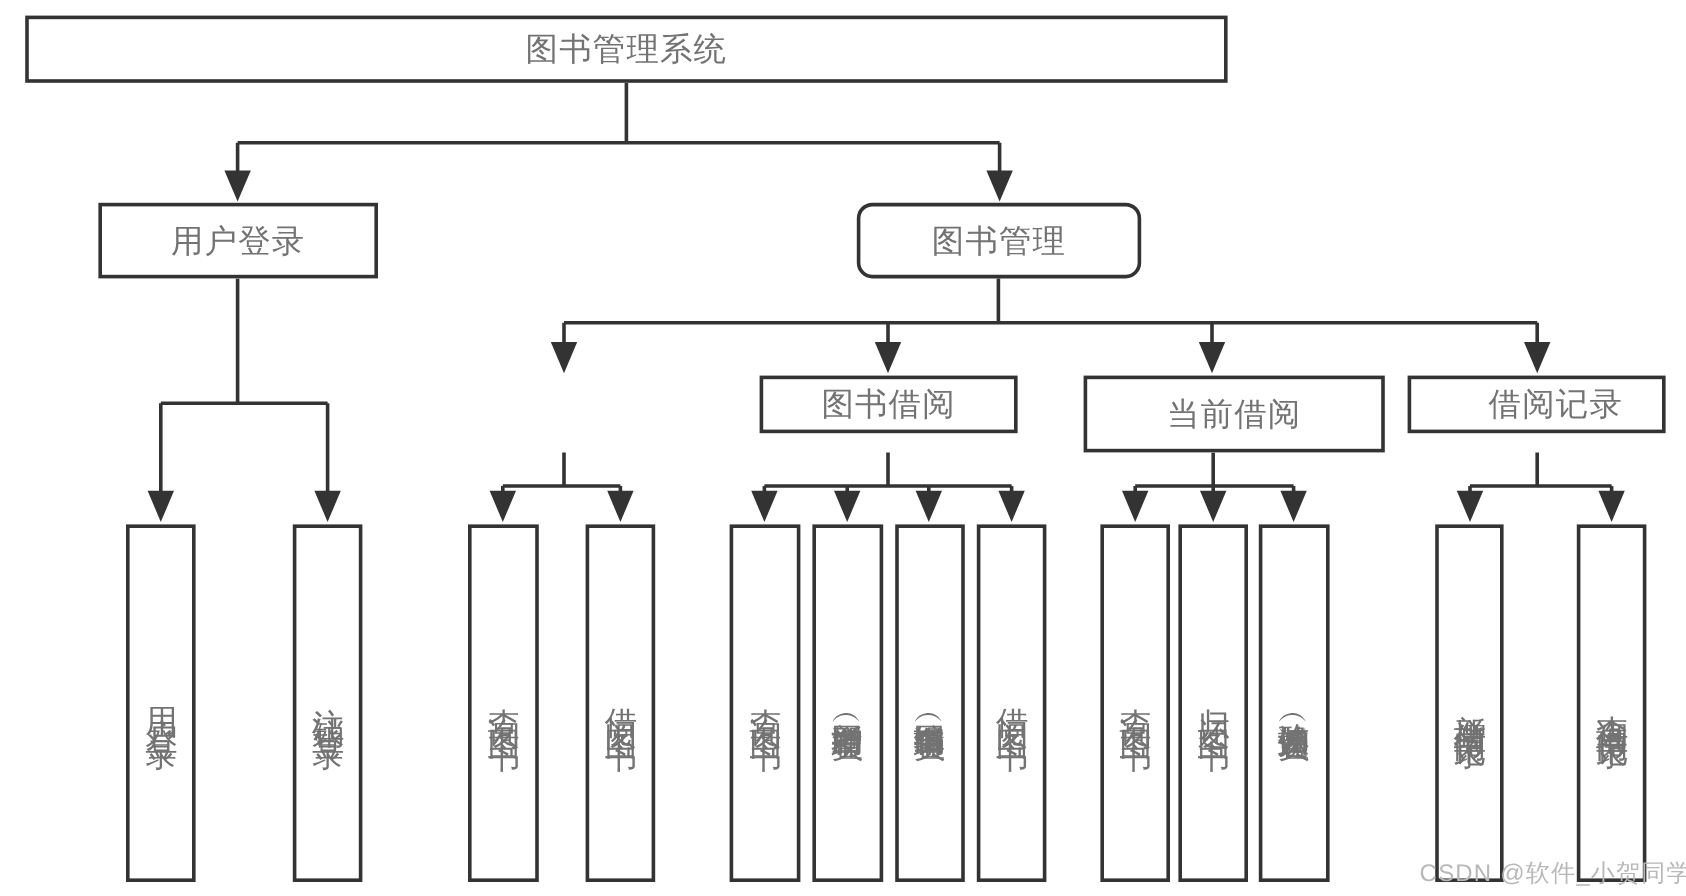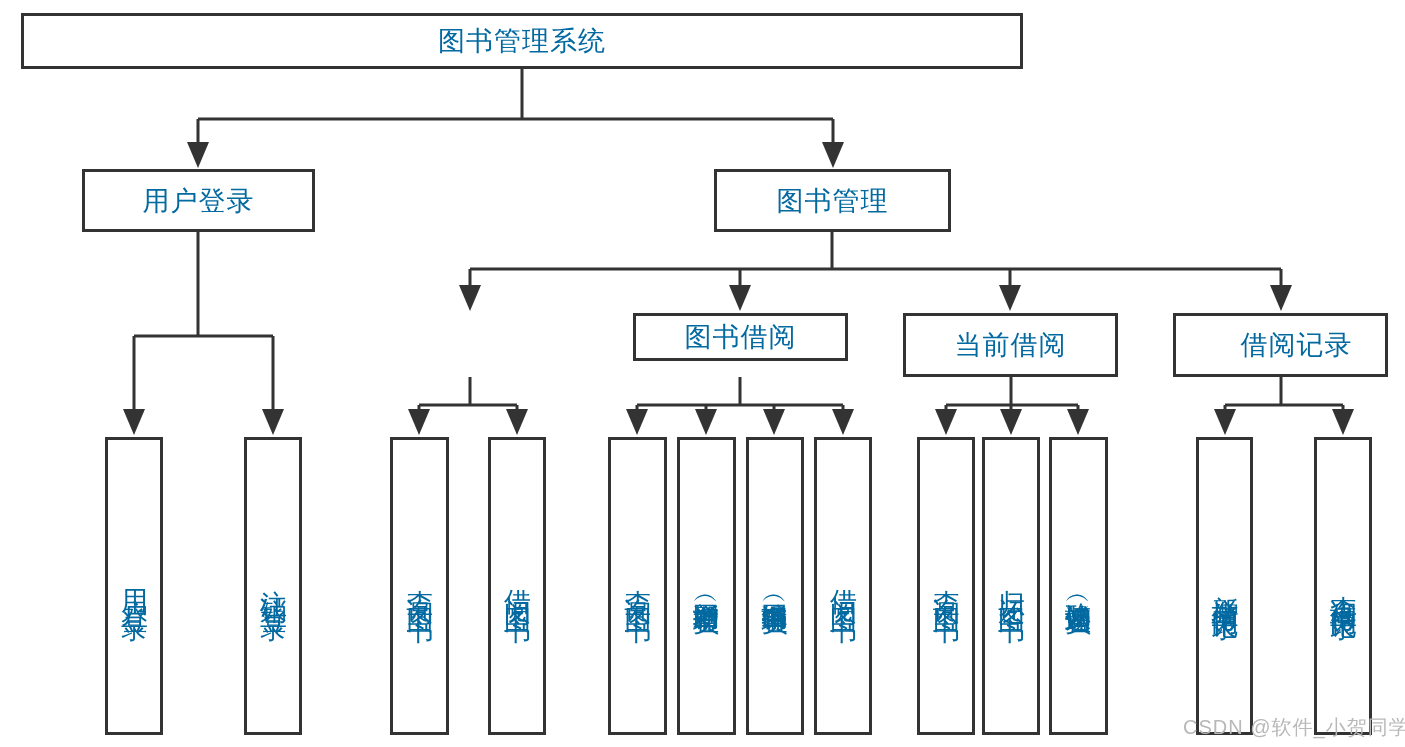--- a/index.html
+++ b/index.html
@@ -20,33 +20,33 @@
   .node {
     position: absolute;
     box-sizing: border-box;
     background: #ffffff;
     border: 3px solid #333333;
     display: flex;
     align-items: center;
     justify-content: center;
     font-size: 27px;
     letter-spacing: 1px;
-    color: #0369a1;
+    color: #737373;
     white-space: nowrap;
   }
   
   .n-root  { left: 21px;   top: 13px;  width: 1002px; height: 56px; }
   
   .n-login { left: 82px;   top: 169px; width: 233px;  height: 63px; }
-  .n-mgmt  { left: 714px;  top: 169px; width: 237px;  height: 63px; }
+  .n-mgmt  { left: 714px;  top: 169px; width: 237px;  height: 63px; border-radius: 13px; }
   
   .n-rec   { left: 362px;  top: 313px; width: 215px;  height: 64px; }
   .n-bor   { left: 633px;  top: 313px; width: 215px;  height: 48px; }
-  .n-cur   { left: 903px;  top: 313px; width: 215px;  height: 64px; }
-  .n-log   { left: 1173px; top: 313px; width: 215px;  height: 64px; padding-left: 32px; }
+  .n-cur   { left: 903px;  top: 313px; width: 251px;  height: 64px; }
+  .n-log   { left: 1173px; top: 313px; width: 215px;  height: 48px; padding-left: 32px; }
   
   .leaf {
     top: 437px;
     height: 298px;
     writing-mode: vertical-rl;
     white-space: normal;
     line-height: 1;
   }
   .ls4 { letter-spacing: 9px; }
   .ls6 { letter-spacing: 4px; }

